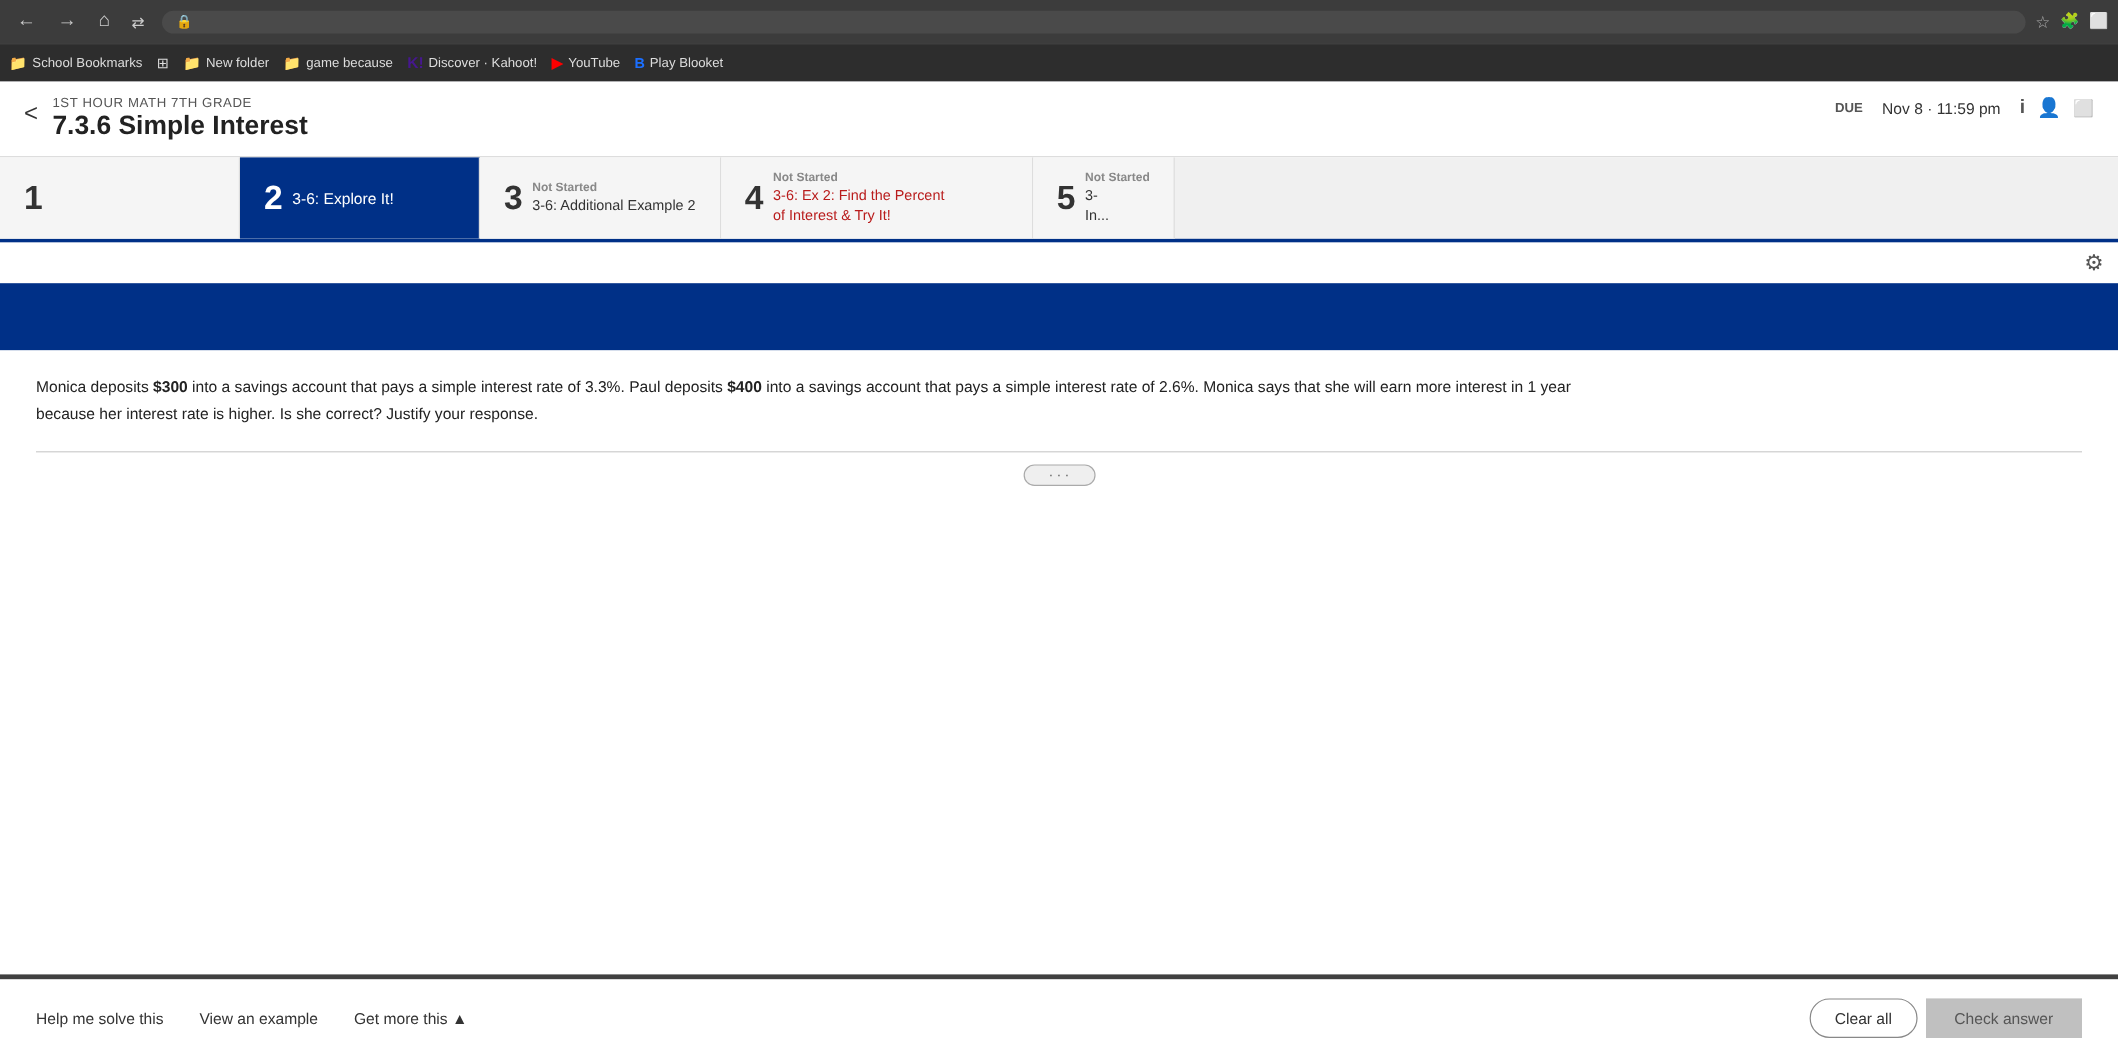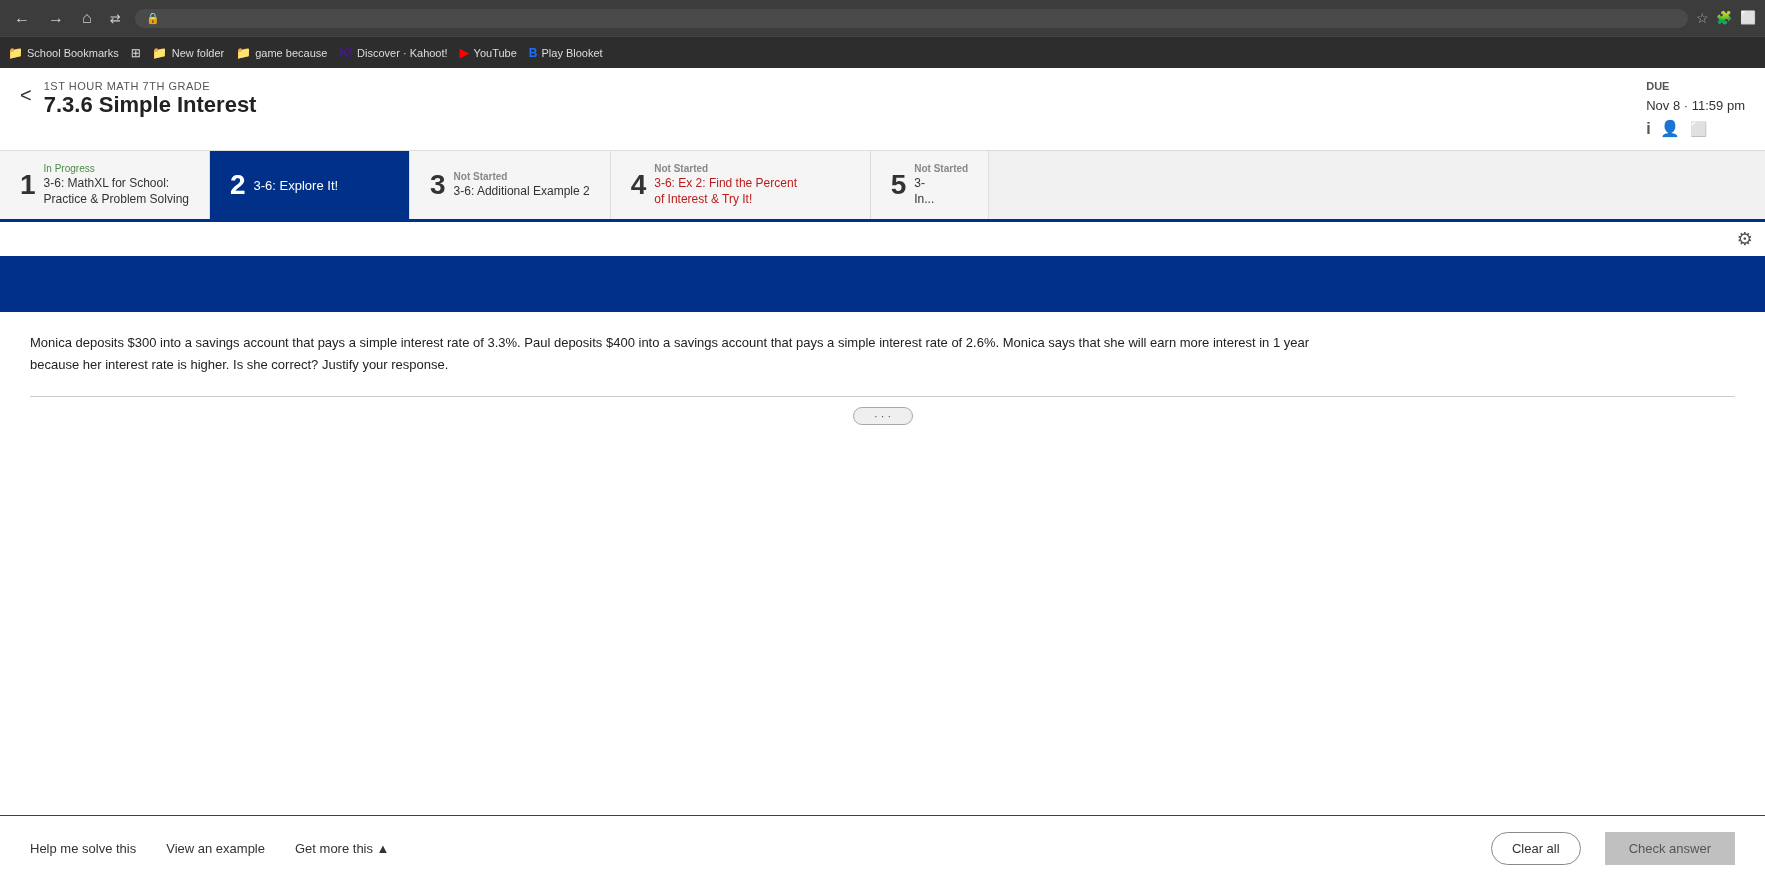--- a/index.html
+++ b/index.html
@@ -22,21 +22,21 @@
     
     .main-content { background: #fff; min-height: 813px; }
 
     
     .page-header { background: #fff; padding: 12px 20px; display: flex; align-items: flex-start; justify-content: space-between; border-bottom: 1px solid #ddd; }
     .header-left { display: flex; align-items: flex-start; gap: 12px; }
     .back-arrow { font-size: 20px; color: #333; cursor: pointer; margin-top: 4px; }
     .header-titles { }
     .class-label { font-size: 11px; color: #555; text-transform: uppercase; letter-spacing: 0.5px; }
     .assignment-title { font-size: 22px; font-weight: bold; color: #222; text-align: right; }
-    .header-right { display: flex; flex-direction: column; align-items: flex-start; gap: 6px; }
+    .header-right { display: flex; align-items: center; gap: 16px; }
     .due-label { font-size: 11px; color: #555; text-transform: uppercase; font-weight: bold; }
     .due-date { font-size: 13px; color: #333; }
     .header-icons { display: flex; gap: 10px; align-items: center; color: #555; font-size: 18px; }
 
     
     .tabs-bar { display: flex; background: #f0f0f0; border-bottom: 3px solid #003087; overflow: hidden; }
     .tab-item { display: flex; align-items: center; padding: 12px 20px; border-right: 1px solid #ddd; cursor: pointer; background: #f5f5f5; min-width: 200px; position: relative; }
     .tab-item.active { background: #003087; color: white; }
     .tab-num { font-size: 28px; font-weight: bold; margin-right: 8px; color: #333; }
     .tab-item.active .tab-num { color: white; }
@@ -46,39 +46,39 @@
     .tab-title { font-size: 12px; color: #333; line-height: 1.3; }
     .tab-item.active .tab-title { color: white; }
     .tab-status-badge { font-size: 9px; font-weight: bold; color: #666; position: absolute; top: 8px; right: 8px; }
 
     
     .blue-banner { background: #003087; height: 90px; width: 100%; }
 
     
     .question-area { background: #fff; padding: 20px 30px; min-height: 500px; }
     .question-text { font-size: 13px; color: #222; line-height: 1.7; margin-bottom: 20px; max-width: 1300px; }
-    .question-text strong { font-weight: normal; }
+    .question-text strong { font-weight: bold; }
 
     .ellipsis-btn { display: inline-flex; align-items: center; justify-content: center; border: 1px solid #aaa; border-radius: 10px; padding: 2px 8px; font-size: 11px; color: #555; cursor: pointer; margin: 8px auto; display: block; width: 60px; text-align: center; }
 
     .answer-row { display: flex; align-items: center; gap: 10px; margin: 20px 0; }
     .dropdown-select { border: 1px solid #888; padding: 6px 20px 6px 8px; font-size: 12px; color: #333; background: #fff; cursor: pointer; appearance: none; -webkit-appearance: none; position: relative; min-width: 200px; }
     .dropdown-wrapper { position: relative; display: inline-block; }
     .dropdown-wrapper::after { content: "▼"; font-size: 10px; position: absolute; right: 8px; top: 50%; transform: translateY(-50%); pointer-events: none; color: #555; }
     .answer-label { font-size: 13px; color: #222; }
     .num-input { width: 36px; height: 24px; border: 1px solid #888; font-size: 12px; text-align: center; }
 
     
     .separator { border: none; border-top: 1px solid #ccc; margin: 10px 0; }
 
     
-    .bottom-toolbar { background: #fff; border-top: 1px solid #404040; padding: 16px 30px; display: flex; align-items: center; justify-content: space-between; position: fixed; bottom: 0; width: 100%; }
+    .bottom-toolbar { background: #fff; border-top: 4px solid #404040; padding: 16px 30px; display: flex; align-items: center; justify-content: space-between; position: fixed; bottom: 0; width: 100%; }
     .bottom-left { display: flex; gap: 30px; }
     .bottom-link { font-size: 13px; color: #333; cursor: pointer; text-decoration: none; }
-    .bottom-right { display: flex; gap: 24px; }
+    .bottom-right { display: flex; gap: 7px; }
     .clear-btn { border: 1px solid #888; background: #fff; padding: 8px 20px; font-size: 13px; border-radius: 20px; cursor: pointer; color: #333; }
     .check-btn { background: #c0c0c0; border: none; padding: 8px 24px; font-size: 13px; border-radius: 0; cursor: pointer; color: #555; }
 
     
     .settings-area { display: flex; justify-content: flex-end; padding: 6px 12px; background: #fff; }
     .settings-icon { color: #555; font-size: 18px; cursor: pointer; }
   </style>
 </head>
 <body>
 
@@ -149,24 +149,20 @@
         <span style="font-size:16px;">👤</span>
         <span style="font-size:14px;">⬜</span>
       </div>
     </div>
   </div>
 
   <div class="tabs-bar">
 
     <div class="tab-item" style="background:#f5f5f5;">
       <span class="tab-num" style="color:#333;">1</span>
-      <div class="tab-content">
-        <span class="tab-status" style="color:#4a8a4a; font-size:10px;">In Progress</span>
-        <div class="tab-title" style="font-size:12px; color:#333;">3-6: MathXL for School:<br>Practice &amp; Problem Solving</div>
-      </div>
     </div>
 
     <div class="tab-item active">
       <span class="tab-num" style="color:white; font-size:28px;">2</span>
       <div class="tab-content">
         <span class="tab-status" style="font-size:10px; color:#aac;"></span>
         <div class="tab-title" style="color:white; font-size:13px;">3-6: Explore It!</div>
       </div>
     </div>
 

